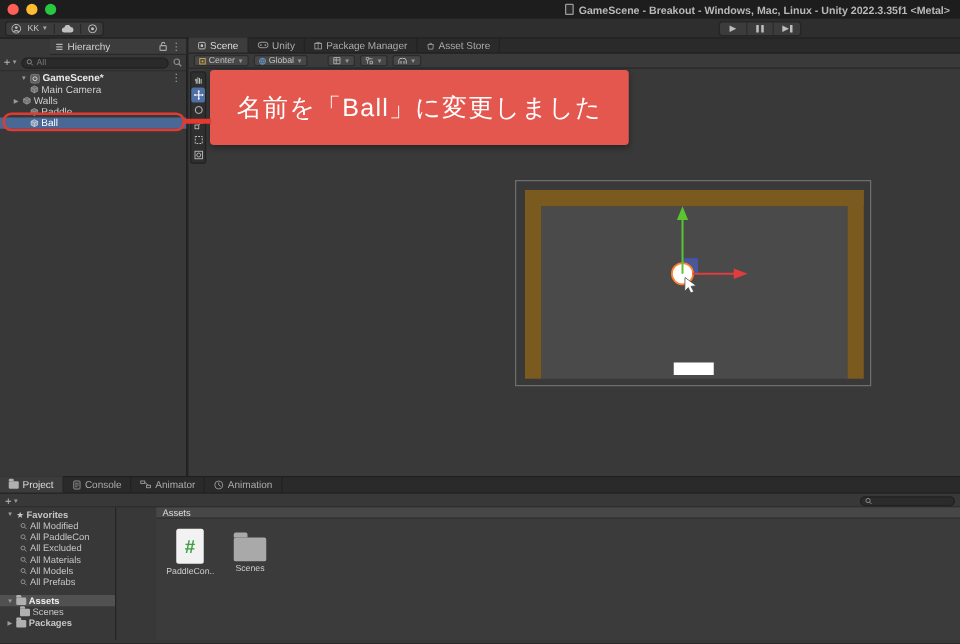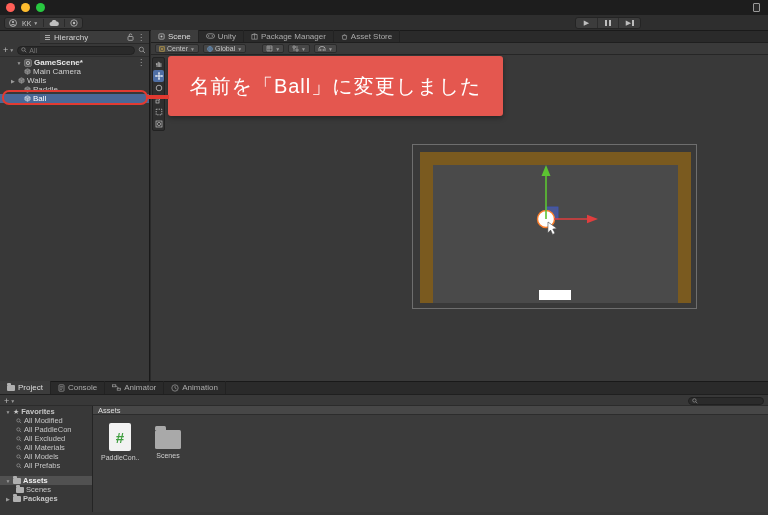--- a/index.html
+++ b/index.html
@@ -96,21 +96,21 @@
 
   
   .bottom { position:absolute; left:0; top:381px; width:768px; height:134px; background:#383838;
             border-top:1px solid #191919; }
   .btm-toolrow { position:absolute; left:0; top:13px; width:768px; height:11px; background:#383838;
                  border-bottom:1px solid #2b2b2b; }
   .btm-search { position:absolute; right:4px; top:1.5px; width:76px; height:8px; background:#2b2b2b;
                 border:1px solid #202020; border-radius:4px; display:flex; align-items:center; padding:0 3px; gap:2px; }
   .btm-search input { flex:1; background:transparent; border:none; outline:none; color:#bbb; font-size:7px;
                       width:40px; font-family:inherit; }
-  .proj-body { position:absolute; left:0; top:24px; width:768px; height:106px; display:flex; }
+  .proj-body { position:absolute; left:0; top:24px; width:768px; height:106px; display:flex;gap:32px; }
   .proj-left { width:93px; background:#383838; border-right:1px solid #242424; padding-top:1px; }
   .prow { height:9px; display:flex; align-items:center; gap:2px; font-size:7.5px; color:#c6c6c6; padding-left:5px; }
   .prow.ind { padding-left:16px; }
   .prow.sel { background:#515151; color:#eee; }
   .prow.gap { margin-top:6px; }
   .star { color:#c8c8c8; font-size:7px; }
   .proj-right { flex:1; background:#3b3b3b; }
   .crumb { height:9px; background:#474747; border-bottom:1px solid #2c2c2c; display:flex; align-items:center;
            padding-left:5px; font-size:7.5px; color:#ddd; }
   .assets-grid { display:flex; gap:10px; padding:8px 0 0 8px; }
@@ -132,20 +132,21 @@
 <body>
 
 <div class="window">
 
   <div class="titlebar">
     <span class="tl red"></span>
     <span class="tl yel"></span>
     <span class="tl grn"></span>
     <div class="title-text">
       <span class="doc-ico"></span>
+      <span>GameScene - Breakout - Windows, Mac, Linux - Unity 2022.3.35f1 &lt;Metal&gt;</span>
     </div>
   </div>
 
   <div class="toolbar">
     <div class="acct-group">
       <svg width="8" height="8" viewBox="0 0 8 8">
         <circle cx="4" cy="4" r="3.5" fill="none" stroke="#bdbdbd" stroke-width="0.8"></circle>
         <circle cx="4" cy="3" r="1.1" fill="#bdbdbd"></circle>
         <path d="M1.7 6.3 Q4 4.6 6.3 6.3" fill="none" stroke="#bdbdbd" stroke-width="0.9"></path>
       </svg>

